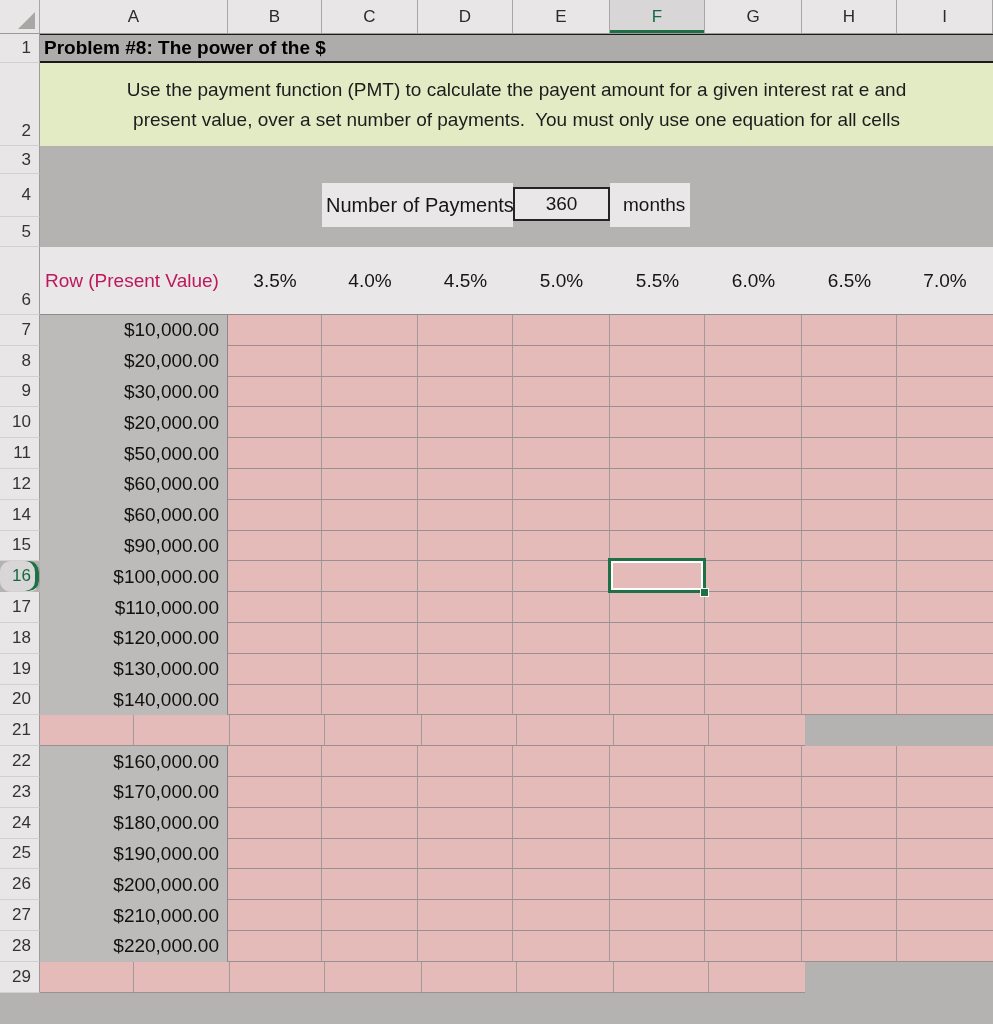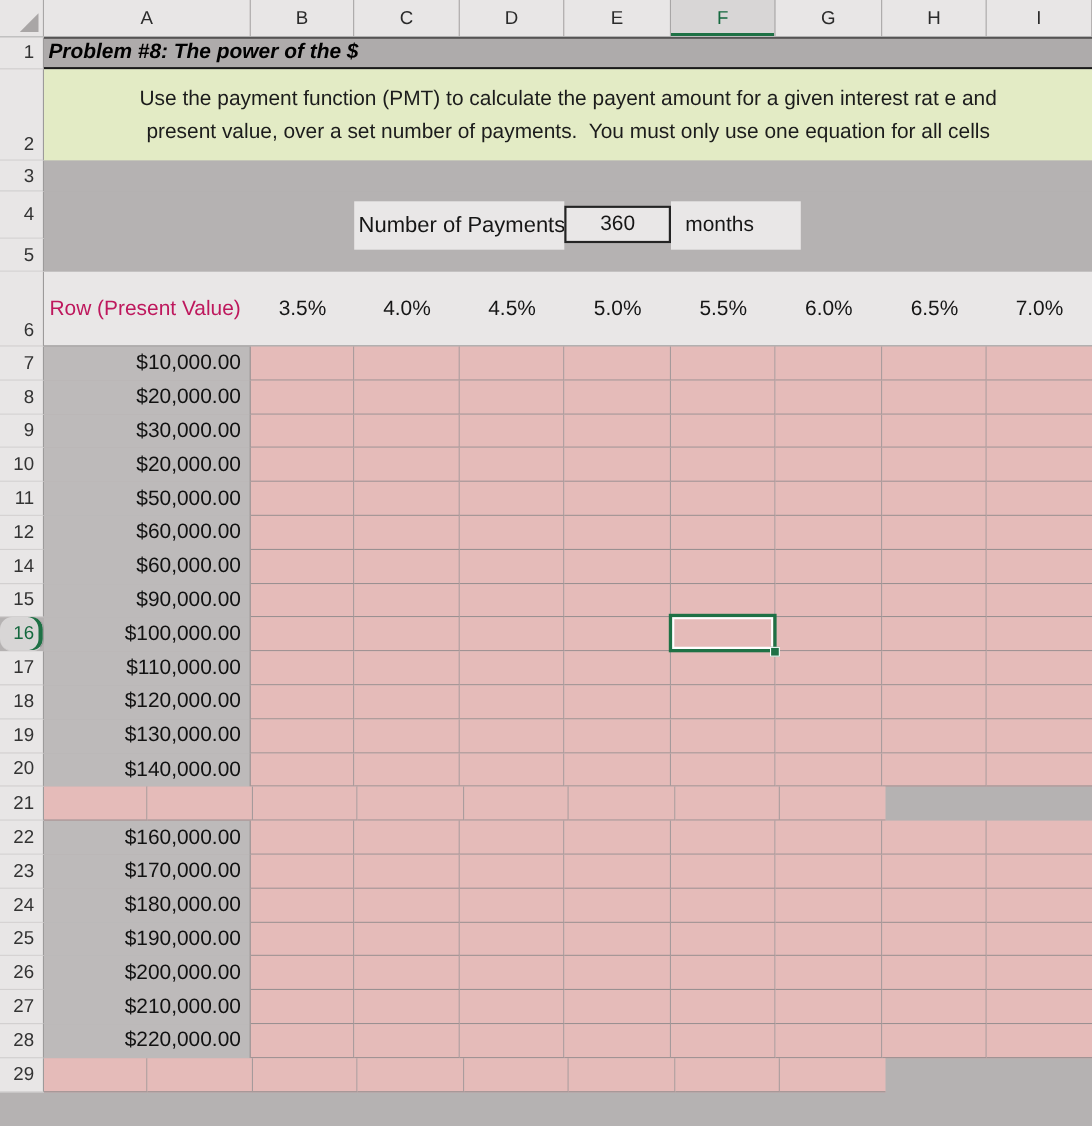--- a/index.html
+++ b/index.html
@@ -20,34 +20,34 @@
   .row{display:flex;}
   .rh{width:40px;flex:none;display:flex;align-items:center;justify-content:flex-end;
       padding-right:8px;box-sizing:border-box;font-size:17px;color:#333;
       background:#e8e6e6;border-right:1px solid #9c9a9a;border-bottom:1px solid #d2d0d0;}
   .rbottom .rh{align-items:flex-end;padding-bottom:4px;}
   .rh.selrh{background:#d8d6d6;color:#15693f;box-shadow:inset -4px 0 0 var(--selection-green);border-radius:11px;}
   .band{flex:1;box-sizing:border-box;position:relative;}
   
   .r1{height:29px;}
   .title-band{background:var(--banner-gray);border-top:1px solid #1a1a1a;border-bottom:2px solid #1a1a1a;
-      display:flex;align-items:center;padding-left:4px;font-weight:bold;font-size:19px;color:#000;font-style:italic;}
+      display:flex;align-items:center;padding-left:4px;font-weight:bold;font-size:19px;color:#000;}
   
   .r2{height:83px;}
   .green-band{background:var(--instruction-green);display:flex;align-items:center;justify-content:center;}
   .instr{text-align:center;font-size:19px;line-height:30px;color:#1c1c1c;}
   .instr span{white-space:pre;}
   
   .r3{height:28px;} .r4{height:43px;} .r5{height:30px;}
   .gray-band{background:#b5b2b2;}
   .r4 .band{overflow:visible;z-index:2;}
   .lightcell{position:absolute;top:9px;height:44px;background:var(--light-cell);
       box-sizing:border-box;display:flex;align-items:center;font-size:19px;color:#161616;}
   .label-cell{left:282px;width:191px;overflow:hidden;white-space:nowrap;padding-left:4px;font-size:20px;}
-  .unit-cell{left:570px;width:118px;padding-left:13px;}
+  .unit-cell{left:570px;width:80px;padding-left:13px;}
   .value-cell{left:473px;width:97px;top:13px;height:34px;border:2px solid #242424;
       justify-content:center;z-index:3;}
   
   .r6{height:68px;}
   .light-band{background:var(--light-cell);border-bottom:1px solid #8f8b8b;display:flex;}
   .acell6{width:188px;flex:none;display:flex;align-items:center;padding-left:5px;
       font-size:19px;line-height:25px;color:#be185d;box-sizing:border-box;}
   #rates{display:flex;flex:1;}
   .ratecell{display:flex;align-items:center;justify-content:center;font-size:19px;
       color:#161616;box-sizing:border-box;}

